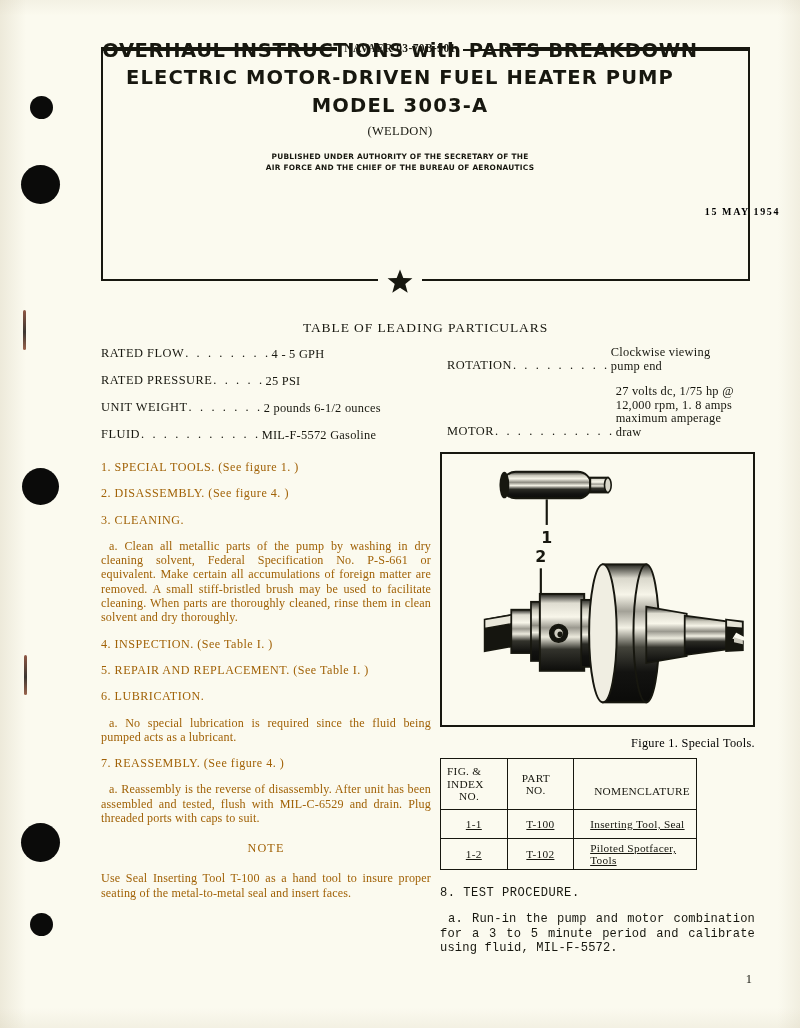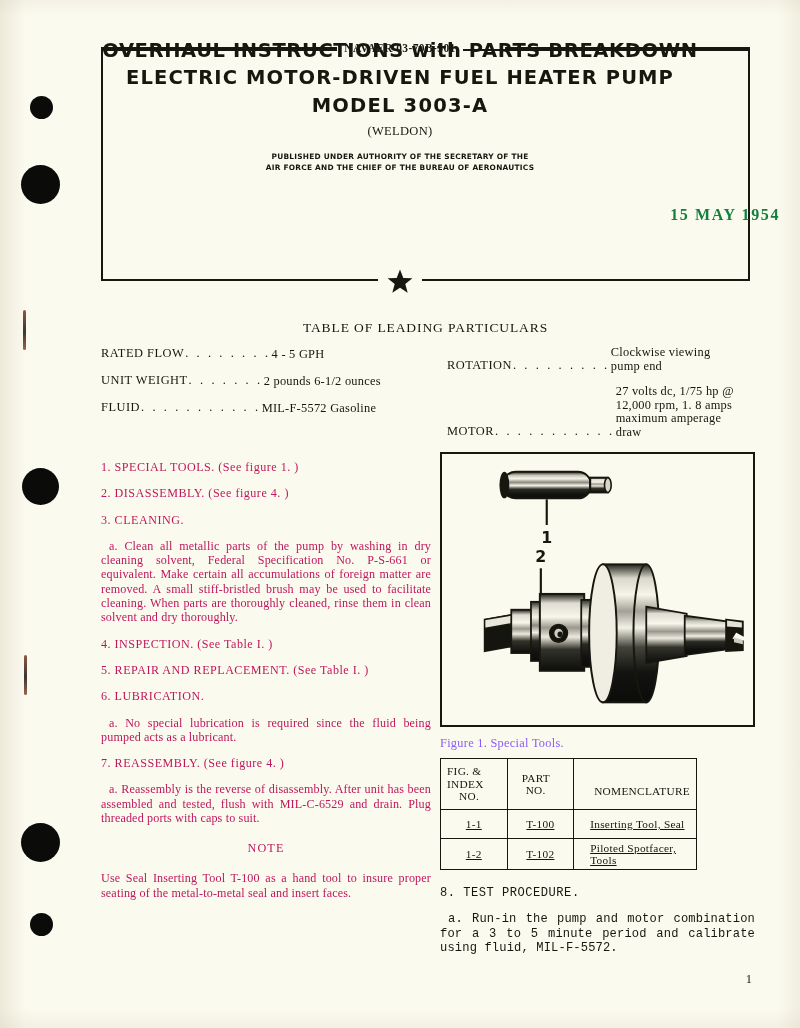--- a/index.html
+++ b/index.html
@@ -106,24 +106,24 @@
     font-size: 7.4px;
     line-height: 10.5px;
     color: #17170f;
     letter-spacing: .25px;
   }
   #issue-date {
     position: absolute;
     right: 20px;
     top: 206px;
     font-family: "Liberation Serif", serif;
-    font-size: 16px;
+    font-size: 10px;
     font-weight: bold;
     letter-spacing: 1.6px;
-    color: #15803d;
+    color: #000000;
   }
   
   #star-wrap {
     position: absolute;
     left: 50%;
     top: 281px;
     transform: translate(-50%, -50%);
     width: 44px;
     height: 26px;
     background: #fbfaef;
@@ -175,21 +175,21 @@
     letter-spacing: .25px;
   }
 
   
   #left-body {
     position: absolute;
     left: 101px;
     top: 460px;
     width: 330px;
     font-family: "Liberation Serif", serif;
-    color: #be185d;
+    color: #a16207;
   }
   .para {
     font-size: 12.1px;
     line-height: 14.3px;
     margin-bottom: 12px;
     letter-spacing: .15px;
   }
   .para.head {
     letter-spacing: .5px;
   }
@@ -221,24 +221,24 @@
     border: 2.2px solid #17170f;
     box-sizing: border-box;
     background: #fbfaef;
   }
   #figure-svg { position: absolute; inset: 0; width: 100%; height: 100%; }
   #figure-caption {
     position: absolute;
     left: 440px;
     top: 736px;
     width: 315px;
-    text-align: left;
+    text-align: right;
     font-family: "Liberation Serif", serif;
     font-size: 12.3px;
-    color: #8b5cf6;
+    color: #000000;
     letter-spacing: .3px;
   }
 
   
   #parts-table {
     position: absolute;
     left: 440px;
     top: 758px;
     width: 257px;
     border-collapse: collapse;
@@ -321,20 +321,25 @@
     </svg>
   </div>
 
   <div id="particulars-title">TABLE OF LEADING PARTICULARS</div>
 
   <div class="spec-col" id="spec-left">
     <div class="spec-row">
       <span class="spec-label">RATED FLOW</span>
       <span class="spec-dots">. . . . . . . .</span>
       <span class="spec-value">4 - 5 GPH</span>
+    </div>
+    <div class="spec-row">
+      <span class="spec-label">RATED PRESSURE</span>
+      <span class="spec-dots"> . . . . .</span>
+      <span class="spec-value">25 PSI</span>
     </div>
     <div class="spec-row">
       <span class="spec-label">UNIT WEIGHT</span>
       <span class="spec-dots"> . . . . . . .</span>
       <span class="spec-value">2 pounds 6-1/2 ounces</span>
     </div>
     <div class="spec-row">
       <span class="spec-label">FLUID</span>
       <span class="spec-dots"> . . . . . . . . . . .</span>
       <span class="spec-value">MIL-F-5572 Gasoline</span>

